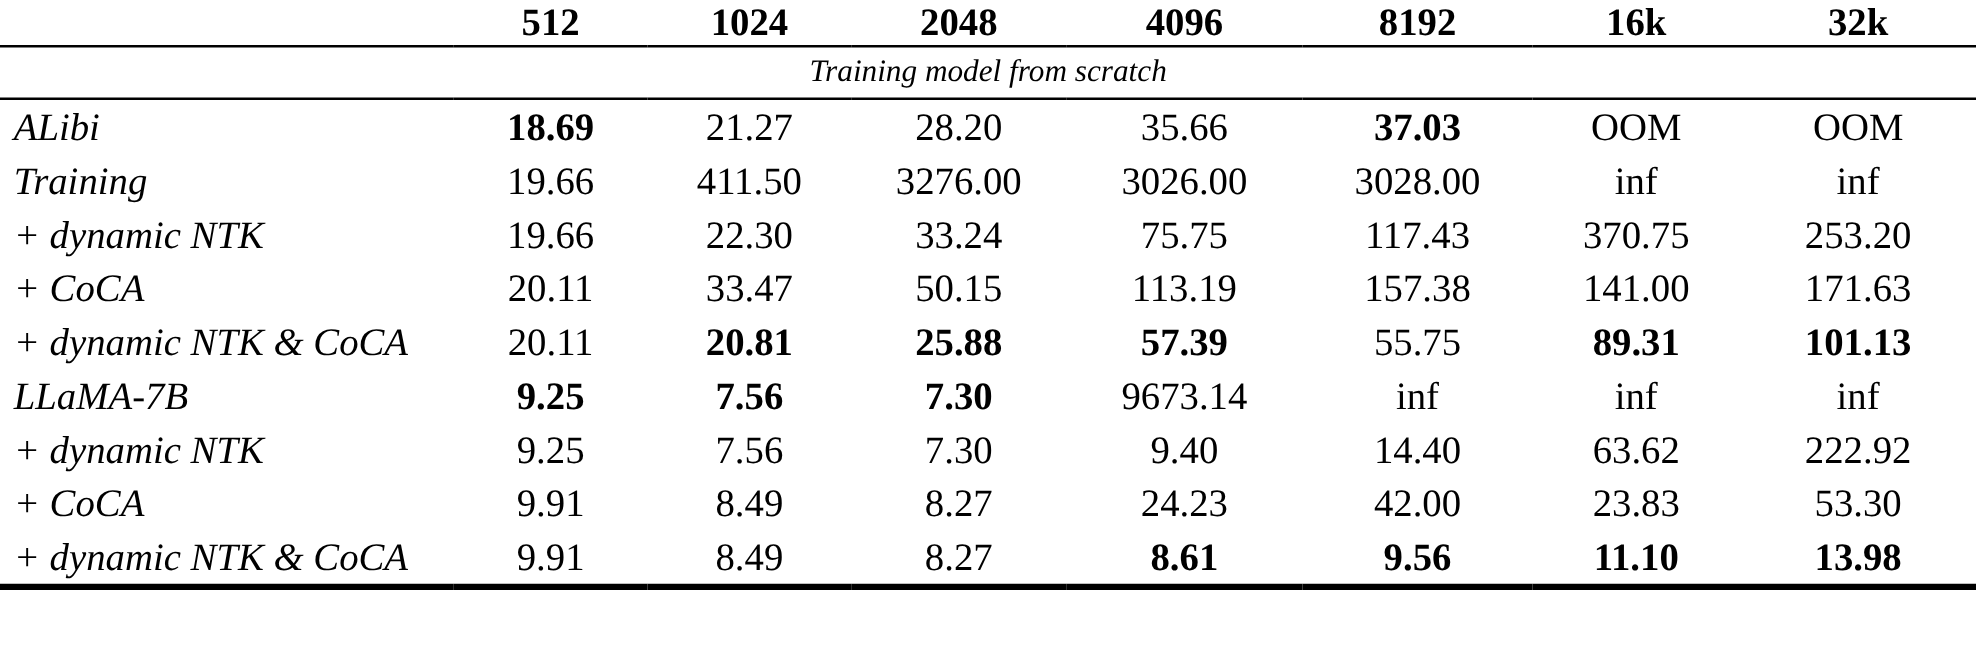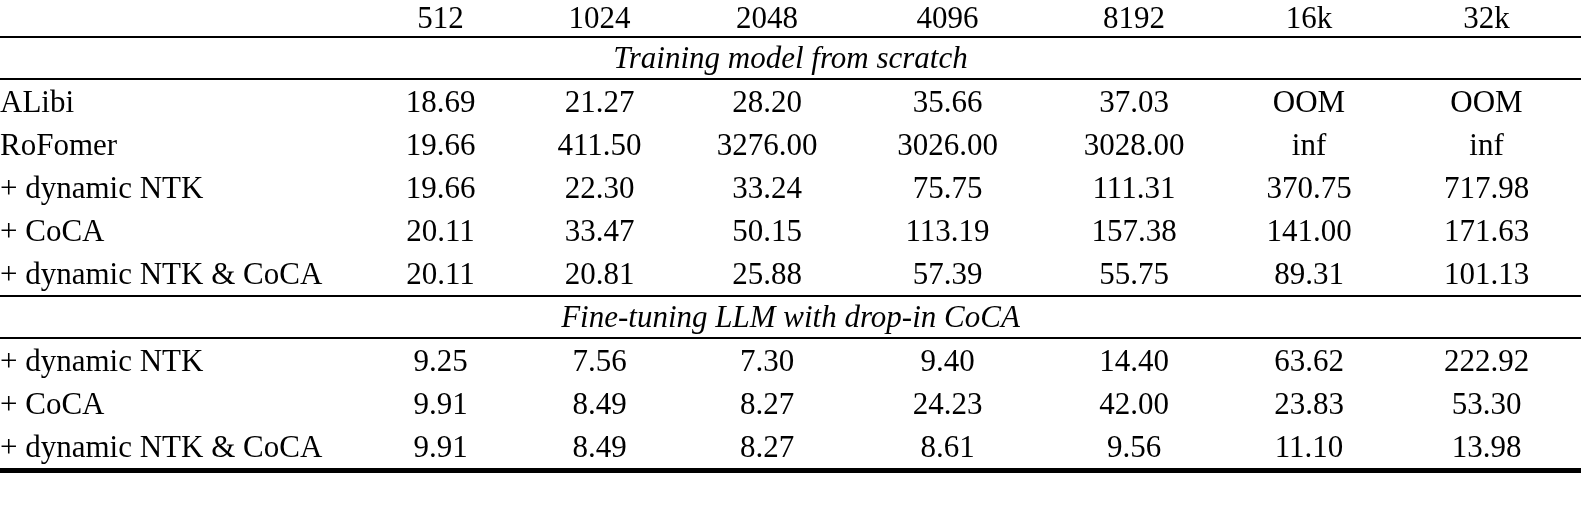--- a/index.html
+++ b/index.html
@@ -25,37 +25,38 @@
     vertical-align: middle;
     height: 43px;
     white-space: nowrap;
     overflow: hidden;
   }
   thead tr {
     border-bottom: 2px solid #000000;
   }
   thead th {
     height: 34px;
-    font-weight: normal;
+    font-weight: bold;
   }
   tr.section-row {
     border-top: 2px solid #000000;
     border-bottom: 2px solid #000000;
   }
   tr.section-row td {
     font-style: italic;
     height: 40px;
-    font-size: 31px;
+    font-size: 25px;
   }
   td.label-cell {
     text-align: left;
-    padding-left: 0;
+    padding-left: 11px;
+    font-style: italic;
   }
   td.num-cell.bold {
-    font-weight: normal;
+    font-weight: bold;
   }
 </style>
 </head>
 <body>
 
 <table class="results">
   <colgroup>
     <col style="width:363px">
     <col style="width:155px">
     <col style="width:163px">
@@ -85,38 +86,38 @@
         <td class="label-cell">ALibi</td>
         <td class="num-cell bold">18.69</td>
         <td class="num-cell">21.27</td>
         <td class="num-cell">28.20</td>
         <td class="num-cell">35.66</td>
         <td class="num-cell bold">37.03</td>
         <td class="num-cell">OOM</td>
         <td class="num-cell">OOM</td>
       </tr>
       <tr>
-        <td class="label-cell">RoFomer</td>
+        <td class="label-cell">Training</td>
         <td class="num-cell">19.66</td>
         <td class="num-cell">411.50</td>
         <td class="num-cell">3276.00</td>
         <td class="num-cell">3026.00</td>
         <td class="num-cell">3028.00</td>
         <td class="num-cell">inf</td>
         <td class="num-cell">inf</td>
       </tr>
       <tr>
         <td class="label-cell">+ dynamic NTK</td>
         <td class="num-cell">19.66</td>
         <td class="num-cell">22.30</td>
         <td class="num-cell">33.24</td>
         <td class="num-cell">75.75</td>
-        <td class="num-cell">111.31</td>
+        <td class="num-cell">117.43</td>
         <td class="num-cell">370.75</td>
-        <td class="num-cell">717.98</td>
+        <td class="num-cell">253.20</td>
       </tr>
       <tr>
         <td class="label-cell">+ CoCA</td>
         <td class="num-cell">20.11</td>
         <td class="num-cell">33.47</td>
         <td class="num-cell">50.15</td>
         <td class="num-cell">113.19</td>
         <td class="num-cell">157.38</td>
         <td class="num-cell">141.00</td>
         <td class="num-cell">171.63</td>
@@ -124,22 +125,29 @@
       <tr>
         <td class="label-cell">+ dynamic NTK &amp; CoCA</td>
         <td class="num-cell">20.11</td>
         <td class="num-cell bold">20.81</td>
         <td class="num-cell bold">25.88</td>
         <td class="num-cell bold">57.39</td>
         <td class="num-cell">55.75</td>
         <td class="num-cell bold">89.31</td>
         <td class="num-cell bold">101.13</td>
       </tr>
-      <tr class="section-row">
-        <td colspan="8">Fine-tuning LLM with drop-in CoCA</td>
+      <tr>
+        <td class="label-cell">LLaMA-7B</td>
+        <td class="num-cell bold">9.25</td>
+        <td class="num-cell bold">7.56</td>
+        <td class="num-cell bold">7.30</td>
+        <td class="num-cell">9673.14</td>
+        <td class="num-cell">inf</td>
+        <td class="num-cell">inf</td>
+        <td class="num-cell">inf</td>
       </tr>
       <tr>
         <td class="label-cell">+ dynamic NTK</td>
         <td class="num-cell">9.25</td>
         <td class="num-cell">7.56</td>
         <td class="num-cell">7.30</td>
         <td class="num-cell">9.40</td>
         <td class="num-cell">14.40</td>
         <td class="num-cell">63.62</td>
         <td class="num-cell">222.92</td>

